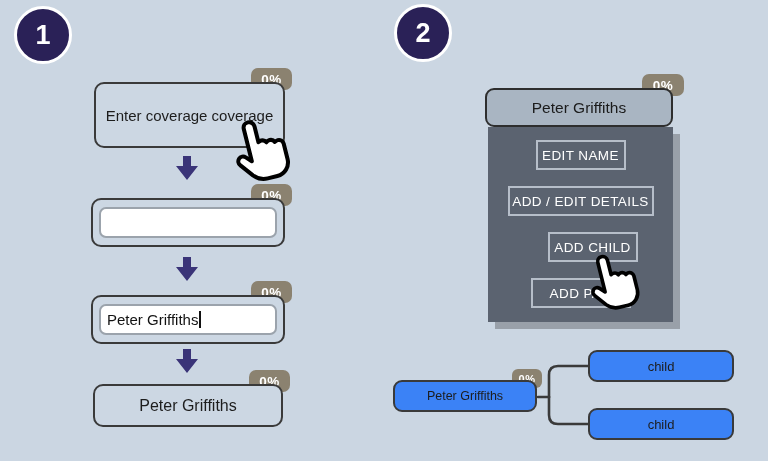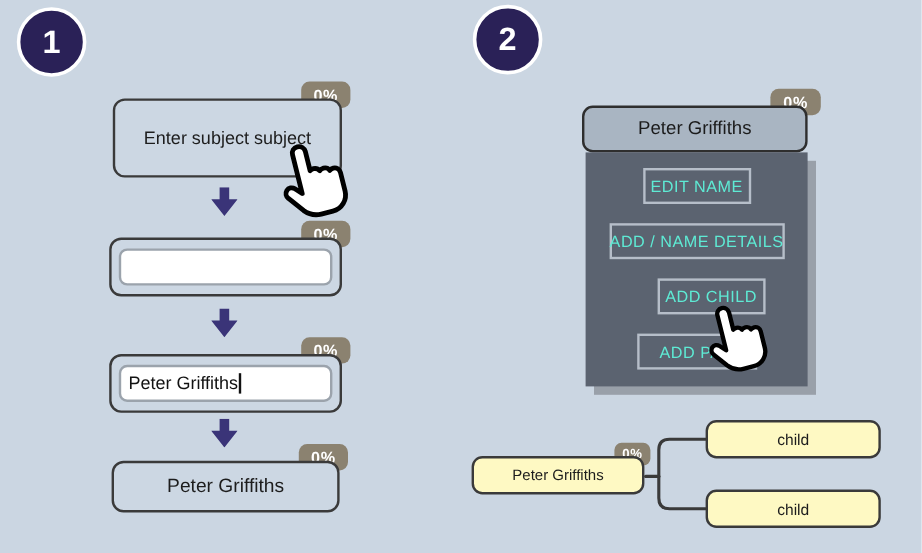--- a/index.html
+++ b/index.html
@@ -53,28 +53,28 @@
     font-size:15.5px; color:#1b1b1b;
   }
   #menu-header .badge{right:-13px; top:-16px; width:42px;}
   #menu-panel{
     position:absolute; left:488px; top:127px; width:185px; height:195px; box-sizing:border-box;
     background:#5b6370; box-shadow:7px 7px 0 #99a0a9;
     display:flex; flex-direction:column; align-items:center; padding-top:13px; gap:16px;
   }
   .menu-btn{
     box-sizing:border-box; height:30px; background:transparent;
-    border:2px solid #b6bec9; color:#5eead4; font-size:13.5px; letter-spacing:0.4px;
+    border:2px solid #b6bec9; color:#ffffff; font-size:13.5px; letter-spacing:0.4px;
     display:flex; align-items:center; justify-content:center; white-space:nowrap;
   }
   .mb0{width:90px;} .mb1{width:146px;} .mb2{width:90px;margin-left:24px;} .mb3{width:100px;}
   
   .tree-node{
     position:absolute; box-sizing:border-box;
-    border:2.5px solid #3a3a3a; border-radius:9px; background:#fef9c3; color:#1d1d1d;
+    border:2.5px solid #3a3a3a; border-radius:9px; background:#3b82f6; color:#1d1d1d;
     display:flex; align-items:center; justify-content:center;
   }
   #tree-root{left:393px; top:380px; width:144px; height:32px; font-size:12.5px;}
   #tree-child1{left:588px; top:350px; width:146px; height:32px; font-size:13px;}
   #tree-child2{left:588px; top:408px; width:146px; height:32px; font-size:13px;}
   #tree-connector{position:absolute; left:534px; top:345px;}
   
   .hand{position:absolute; z-index:10; transform:rotate(-14deg);}
   #hand1{left:234px; top:116px; width:62px;}
   #hand2{left:589px; top:251px; width:56px;}
@@ -85,21 +85,21 @@
 <div class="canvas">
 
   <div class="step-circle" style="left:14px; top:6px;">
     <span>1</span>
   </div>
 
   <div class="node" id="box1">
     <div class="badge">
       <span>0%</span>
     </div>
-    <span>Enter subject subject</span>
+    <span>Enter coverage coverage</span>
   </div>
 
   <svg class="flow-arrow" id="arrow1" viewBox="0 0 22 24">
     <path d="M7 0 h8 v10 h7 L11 24 L0 10 h7 z" fill="#3a3478"></path>
   </svg>
 
   <div class="node" id="box2">
     <div class="badge">
       <span>0%</span>
     </div>
@@ -142,21 +142,21 @@
       <span>0%</span>
     </div>
     <span>Peter Griffiths</span>
   </div>
 
   <div id="menu-panel">
     <div class="menu-btn mb0">
       <span>EDIT NAME</span>
     </div>
     <div class="menu-btn mb1">
-      <span>ADD / NAME DETAILS</span>
+      <span>ADD / EDIT DETAILS</span>
     </div>
     <div class="menu-btn mb2">
       <span>ADD CHILD</span>
     </div>
     <div class="menu-btn mb3">
       <span>ADD PAR</span>
     </div>
   </div>
 
   <svg id="tree-connector" width="58" height="86" viewBox="0 0 58 86">

